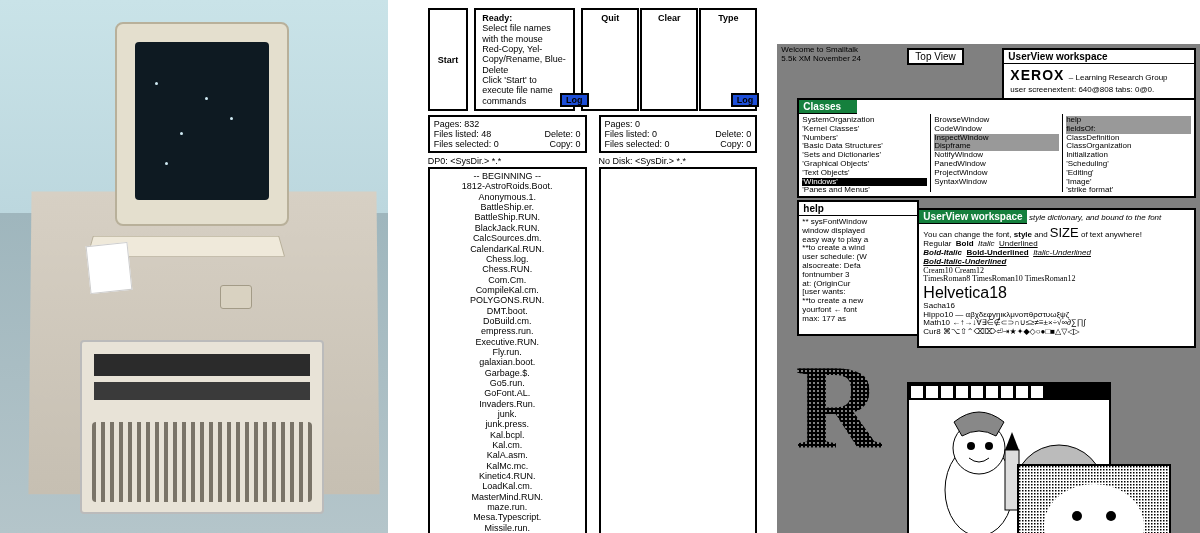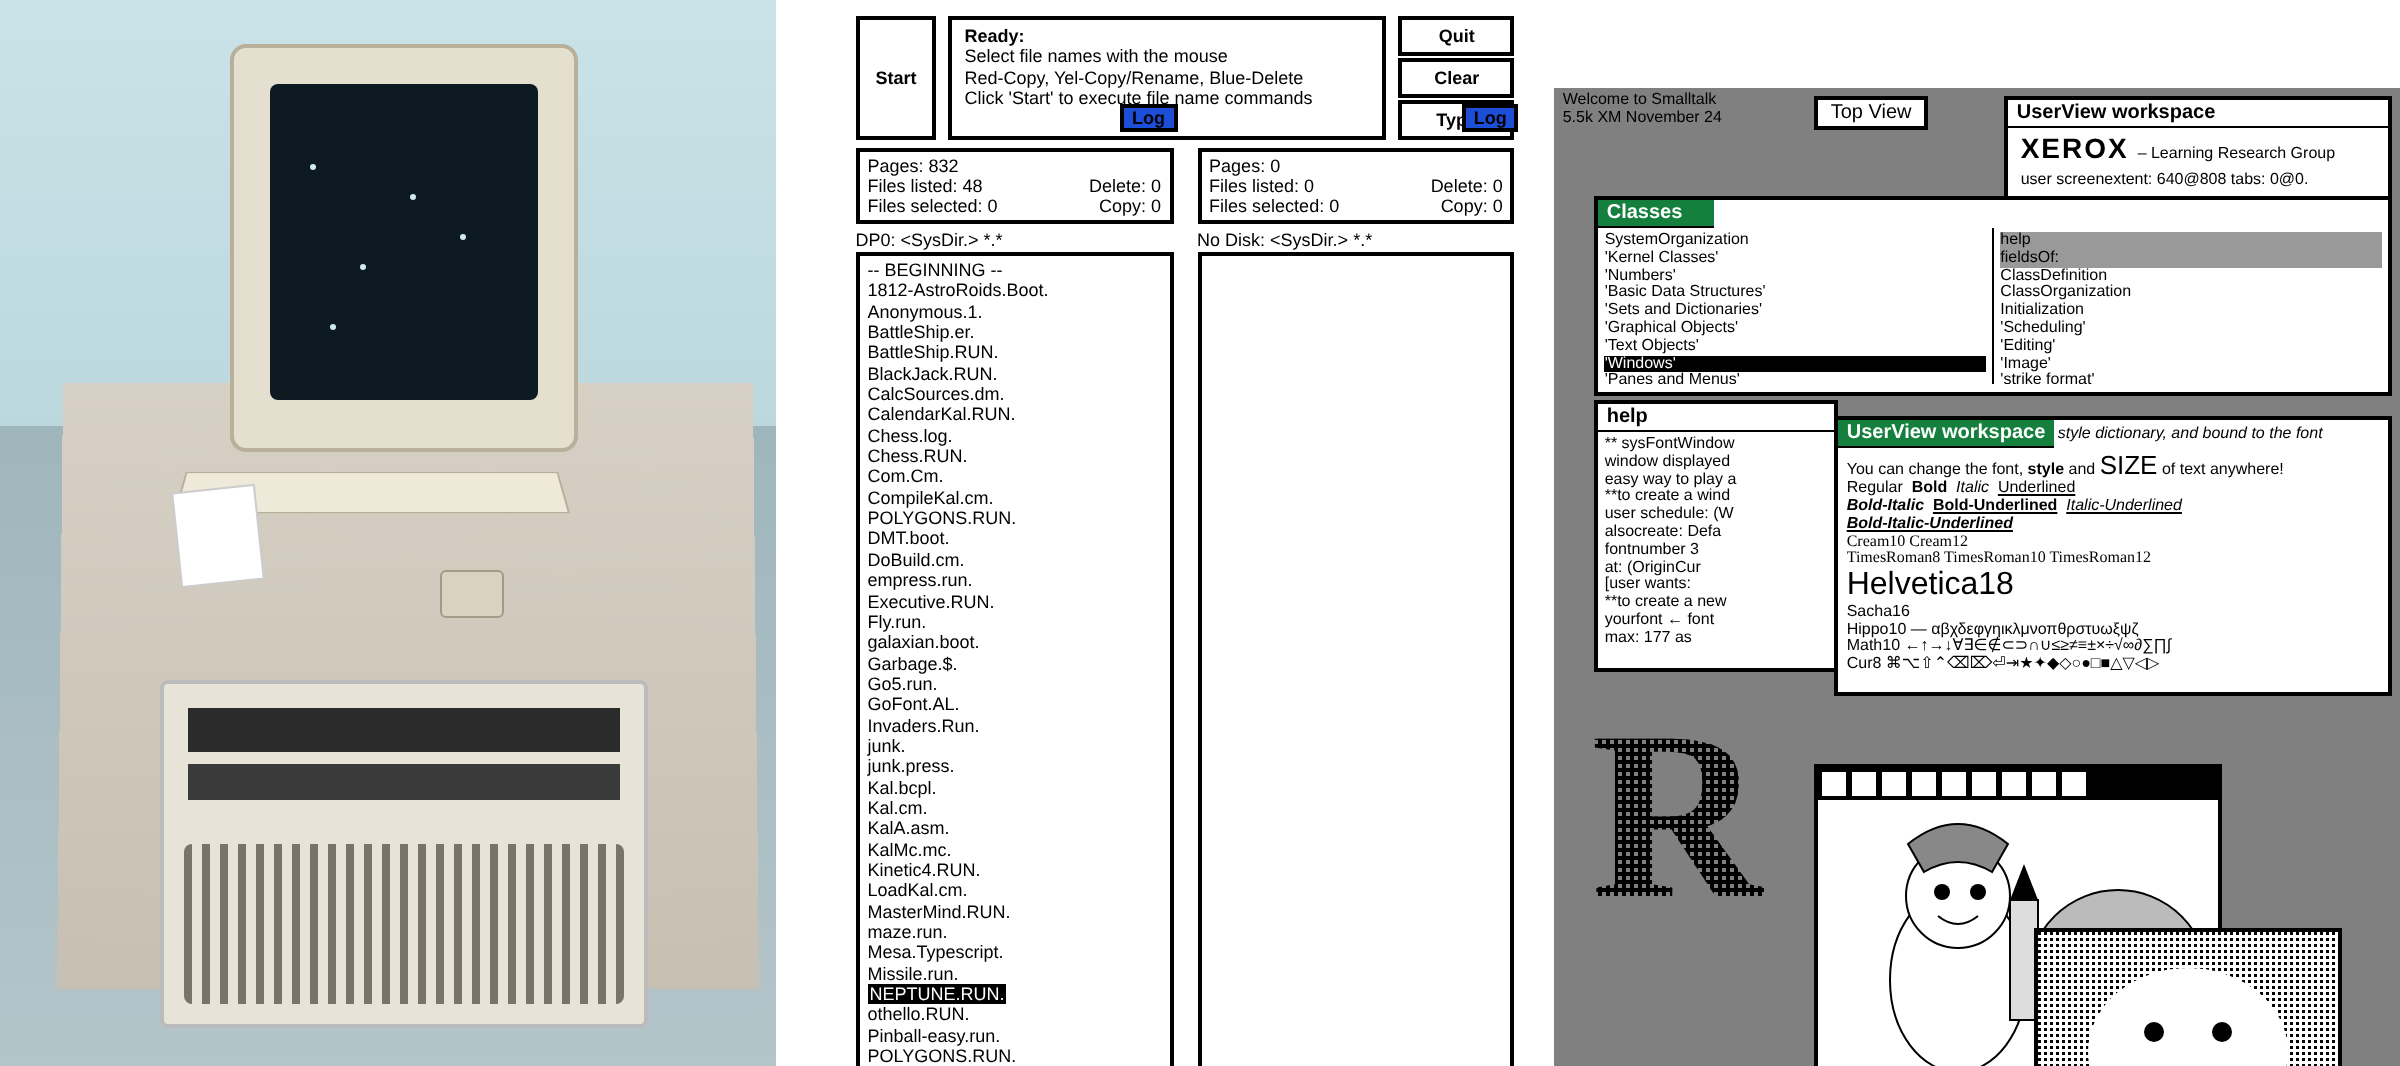--- a/index.html
+++ b/index.html
@@ -30,21 +30,21 @@
   .np-ready b{display:block;}
   .np-side{border:2px solid #000;padding:3px 6px;width:42px;text-align:center;font-weight:bold;}
   .np-cols{display:flex;gap:12px;}
   .np-col{flex:1;display:flex;flex-direction:column;}
   .np-stats{border:2px solid #000;padding:2px 4px;display:flex;justify-content:space-between;margin-bottom:2px;}
   .np-log{border:2px solid #000;padding:0 4px;font-weight:bold;align-self:flex-end;margin-top:-20px;margin-right:0;position:relative;top:0;}
   .np-statwrap{position:relative;}
   .np-statwrap .np-log{position:absolute;top:-2px;right:-2px;background:#1d4ed8;}
   .np-disk{margin:1px 0 1px 0;}
   .np-listing{border:2px solid #000;padding:2px 4px;flex:1;overflow:hidden;line-height:1.15;}
-  .np-listing div{white-space:nowrap;}
+  .np-listing div{white-space:nowrap;text-align:center;}
   .np-sel{background:#000;color:#fff;display:inline-block;padding:0 1px;}
   
   .panel-st{width:436px;background:#808080;margin-top:44px;}
   .st-abs{position:absolute;}
   .win{background:#fff;border:2px solid #000;}
   .win-title{background:#fff;border-bottom:1px solid #000;padding:1px 4px;font-weight:bold;font-size:10px;}
   .win-title.sel{background:#15803d;color:#fff;}
   .mini{font-size:8px;line-height:1.1;}
   .col3{display:flex;}
   .col3>div{flex:1;border-right:1px solid #000;padding:2px 3px;}
@@ -89,21 +89,21 @@
 
   <div class="panel panel-neptune">
     <div class="np-top">
       <div class="np-btn">Start</div>
       <div class="np-ready">
         <b>Ready:</b>
         <div>Select file names with the mouse</div>
         <div>Red-Copy, Yel-Copy/Rename, Blue-Delete</div>
         <div>Click 'Start' to execute file name commands</div>
       </div>
-      <div style="display:flex;flex-direction:column;gap:1px">
+      <div style="display:flex;flex-direction:row;gap:1px">
         <div class="np-side">Quit</div>
         <div class="np-side">Clear</div>
         <div class="np-side">Type</div>
       </div>
     </div>
 
     <div class="np-cols">
 
       <div class="np-col">
         <div class="np-statwrap">
@@ -202,20 +202,21 @@
         <span style="font-weight:900;font-size:14px;letter-spacing:1px">XEROX</span>
         <span class="mini"> – <span>Learning Research Group</span></span>
         <div class="mini" style="margin-top:2px">user screenextent: 640@808 tabs: 0@0.</div>
       </div>
     </div>
 
     <div class="st-abs win mini" style="left:20px;top:54px;right:4px;height:96px">
       <div class="win-title sel" style="width:50px">Classes</div>
       <div class="col3" style="height:78px;overflow:hidden">
         <div id="cls1"><div>SystemOrganization</div><div>'Kernel Classes'</div><div>'Numbers'</div><div>'Basic Data Structures'</div><div>'Sets and Dictionaries'</div><div>'Graphical Objects'</div><div>'Text Objects'</div><div class="hl">'Windows'</div><div>'Panes and Menus'</div></div>
+        <div id="cls2"><div>BrowseWindow</div><div>CodeWindow</div><div class="gray">InspectWindow</div><div class="gray">Dispframe</div><div>NotifyWindow</div><div>PanedWindow</div><div>ProjectWindow</div><div>SyntaxWindow</div></div>
         <div id="cls3"><div class="gray">help</div><div class="gray">fieldsOf:</div><div>ClassDefinition</div><div>ClassOrganization</div><div>Initialization</div><div>'Scheduling'</div><div>'Editing'</div><div>'Image'</div><div>'strike format'</div></div>
       </div>
     </div>
 
     <div class="st-abs win mini" style="left:20px;top:156px;width:118px;height:132px;overflow:hidden">
       <div class="win-title">help</div>
       <div id="helpbody" style="padding:2px 3px;">
           <div>** sysFontWindow</div>
           <div>   window displayed</div>
           <div>   easy way to play a</div>

